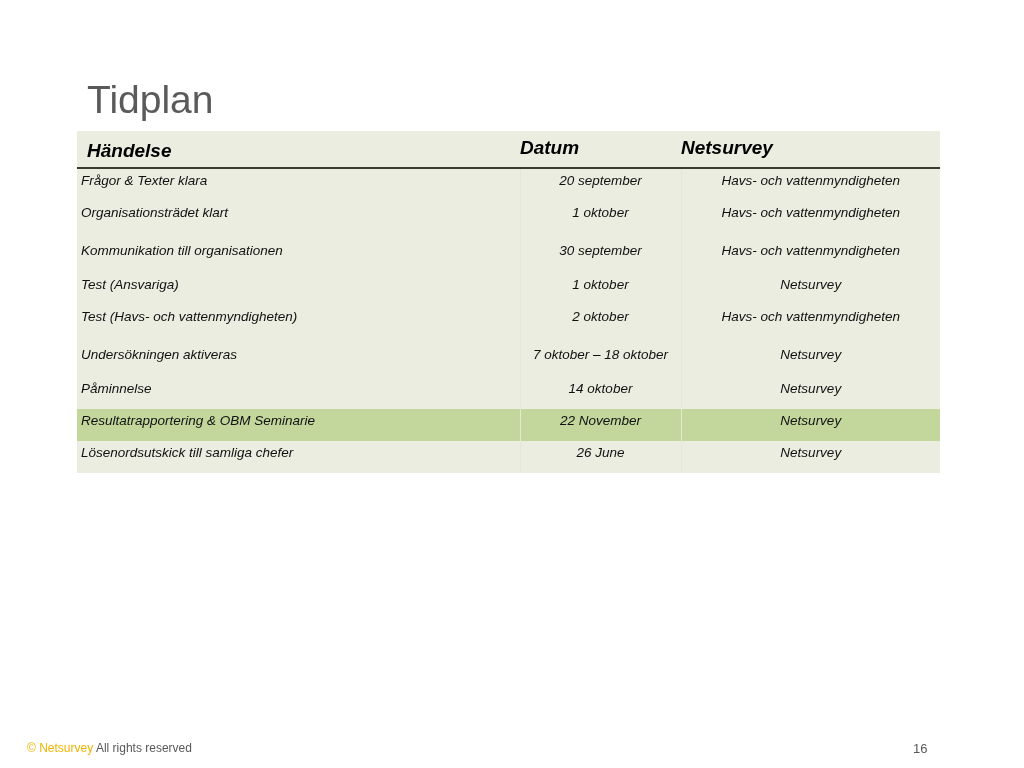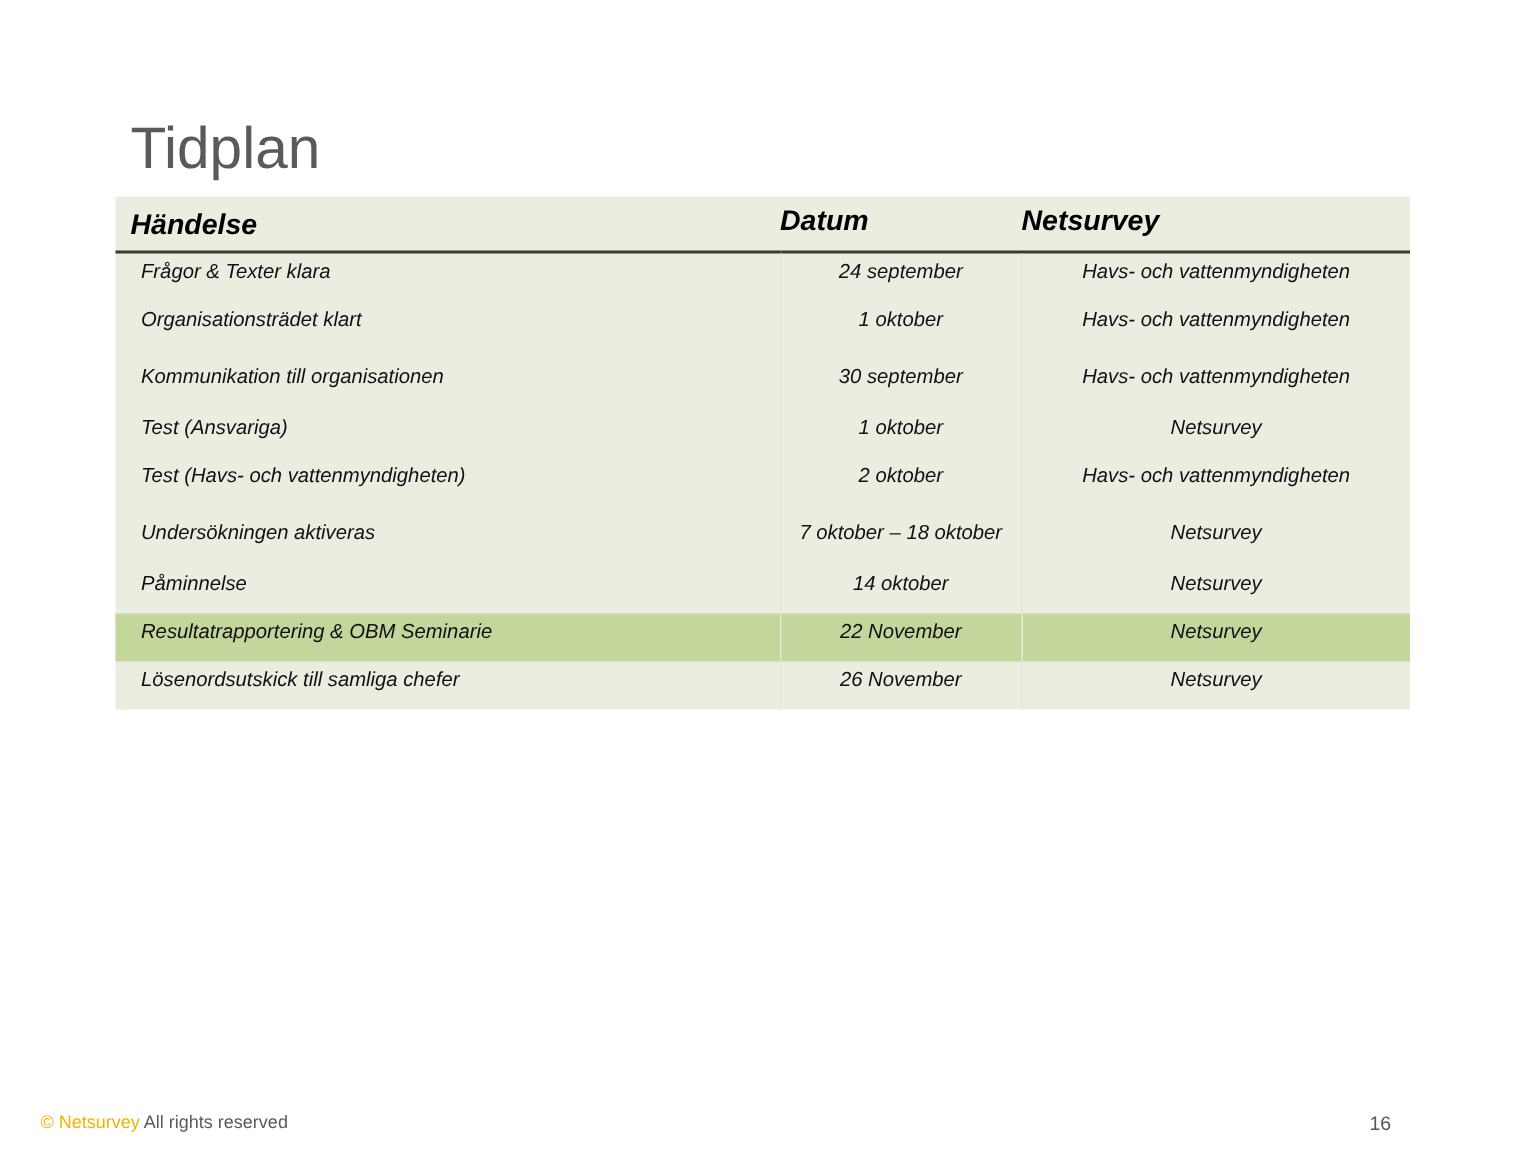--- a/index.html
+++ b/index.html
@@ -25,21 +25,21 @@
     border-bottom: 2px solid #3a3a2e;
     vertical-align: middle;
   }
   table.schedule th.h-event { text-align: left; padding-left: 10px; padding-top: 4px; }
   table.schedule th.h-date, table.schedule th.h-resp { text-align: left; padding-bottom: 3px; }
   table.schedule td {
     padding: 0; font-size: 13.5px; color: #111; vertical-align: top;
     border-right: 1px solid #e4e8d8;
   }
   table.schedule td:last-child { border-right: none; }
-  table.schedule td.event { padding-left: 17px; }
+  table.schedule td.event { padding-left: 4px; }
   table.schedule td.date, table.schedule td.resp { text-align: center; }
   table.schedule td .cell { padding-top: 4px; }
   tr.r-normal td { height: 32px; }
   tr.r-tall td { height: 40px; }
   tr.r-tall td .cell { padding-top: 10px; }
   tr.highlight td { background: #c3d69b; border-right-color: #c9da a6; margin-top: 28px; }
   .footer-left {
     position: absolute; left: 27px; top: 741px; font-size: 12px; color: #595959;
   }
   .footer-left .brand { color: #f0b400; }
@@ -64,21 +64,21 @@
       <th class="h-date">Datum</th>
       <th class="h-resp">Netsurvey</th>
     </tr>
   </thead>
   <tbody>
     <tr class="r-normal">
       <td class="event">
           <div class="cell">Frågor &amp; Texter klara</div>
         </td>
       <td class="date">
-          <div class="cell">24 september</div>
+          <div class="cell">20 september</div>
         </td>
       <td class="resp">
           <div class="cell">Havs- och vattenmyndigheten</div>
         </td>
     </tr>
     <tr class="r-normal">
       <td class="event">
           <div class="cell">Organisationsträdet klart</div>
         </td>
       <td class="date">
@@ -152,21 +152,21 @@
         </td>
       <td class="resp">
           <div class="cell">Netsurvey</div>
         </td>
     </tr>
     <tr class="r-normal">
       <td class="event">
           <div class="cell">Lösenordsutskick till samliga chefer</div>
         </td>
       <td class="date">
-          <div class="cell">26 November</div>
+          <div class="cell">26 June</div>
         </td>
       <td class="resp">
           <div class="cell">Netsurvey</div>
         </td>
     </tr>
   </tbody>
 </table>
 
 <div class="footer-left">
   <span class="brand">©</span>

